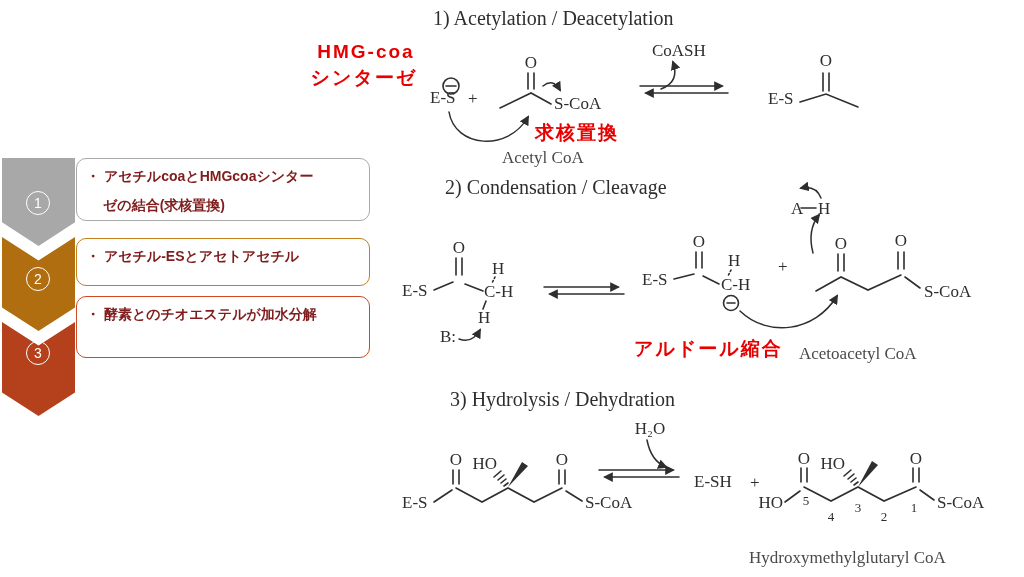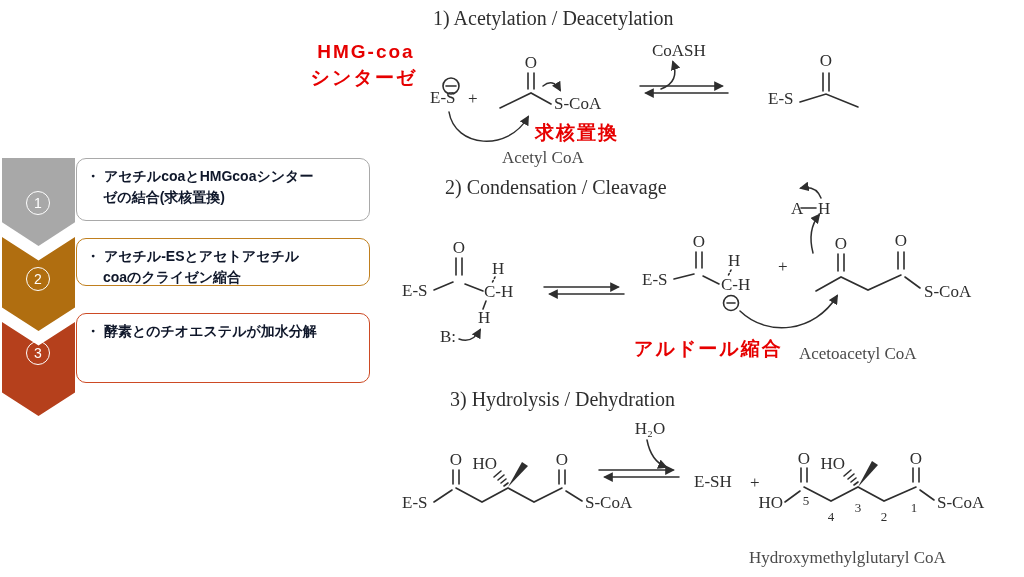--- a/index.html
+++ b/index.html
@@ -11,25 +11,25 @@
          clip-path:polygon(0 0,100% 0,100% 73%,50% 100%,0 73%);}
   .chev2{top:237px;height:94px;background:#b06e10;
          clip-path:polygon(0 0,50% 25%,100% 0,100% 75%,50% 100%,0 75%);}
   .chev3{top:322px;height:94px;background:#b5401c;
          clip-path:polygon(0 0,50% 25%,100% 0,100% 75%,50% 100%,0 75%);}
   .cnum{position:absolute;left:26px;width:22px;height:22px;border:1.5px solid #fff;
         border-radius:50%;color:#fff;font-size:14px;line-height:22px;text-align:center;}
   .n1{top:191px}.n2{top:267px}.n3{top:341px}
   .box{position:absolute;left:76px;width:294px;box-sizing:border-box;background:#fff;
        border-radius:10px;padding:7px 6px 5px 9px;font-weight:bold;font-size:14px;
-       line-height:1.5;color:#0f172a;}
+       line-height:1.5;color:#7f1d1d;}
   .box1{top:158px;height:63px;border:1.6px solid #a9a9a9;}
   .box2{top:238px;height:48px;border:1.6px solid #c07f1e;}
-  .box3{top:313px;height:70px;border:1.6px solid #cd4a24;}
-  .l2{padding-left:17px;}
+  .box3{top:296px;height:62px;border:1.6px solid #cd4a24;}
+  .l2{padding-left:17px;margin-top:8px;}
   
   svg{position:absolute;left:0;top:0;}
   svg text{font-family:"Liberation Serif","DejaVu Serif",serif;fill:#2e2e2e;font-size:17px;}
   .ttl{font-size:20px;}
   .lbl{fill:#4a4a4a;}
   .sm{font-size:13px;}
   .red{font-family:"Liberation Sans","DejaVu Sans",sans-serif;font-weight:bold;
        fill:#e60000;font-size:19px;letter-spacing:2px;}
   .bond{stroke:#2e2e2e;stroke-width:1.6;fill:none;stroke-linecap:round;}
   .arr{stroke:#2e2e2e;stroke-width:1.5;fill:none;stroke-linecap:round;}
@@ -45,21 +45,20 @@
     <div class="chev chev3"></div>
     <div class="cnum n1">1</div>
     <div class="cnum n2">2</div>
     <div class="cnum n3">3</div>
     <div class="box box1">
       <div class="l1">・ アセチルcoaとHMGcoaシンター</div>
       <div class="l2">ゼの結合(求核置換)</div>
     </div>
     <div class="box box2">
       <div class="l1">・ アセチル-ESとアセトアセチル</div>
-      <div class="l2">coaのクライゼン縮合</div>
     </div>
     <div class="box box3">
       <div class="l1">・ 酵素とのチオエステルが加水分解</div>
     </div>
   </div>
 
   <svg width="1024" height="577" viewBox="0 0 1024 577">
     <defs>
       <marker id="ah" viewBox="0 0 10 10" refX="8" refY="5" markerWidth="6.5" markerHeight="6.5" orient="auto-start-reverse">
         <path d="M0,0 L10,5 L0,10 z" fill="#2e2e2e"></path>

